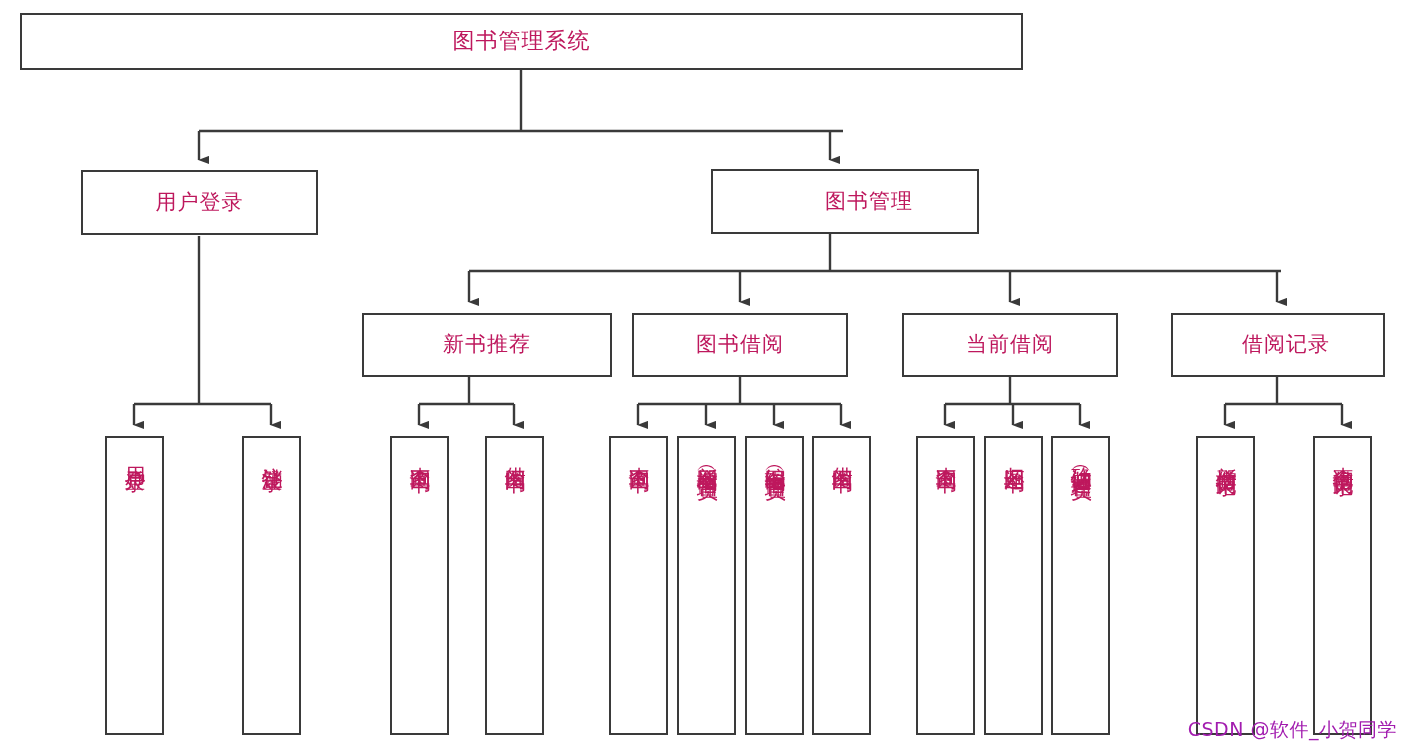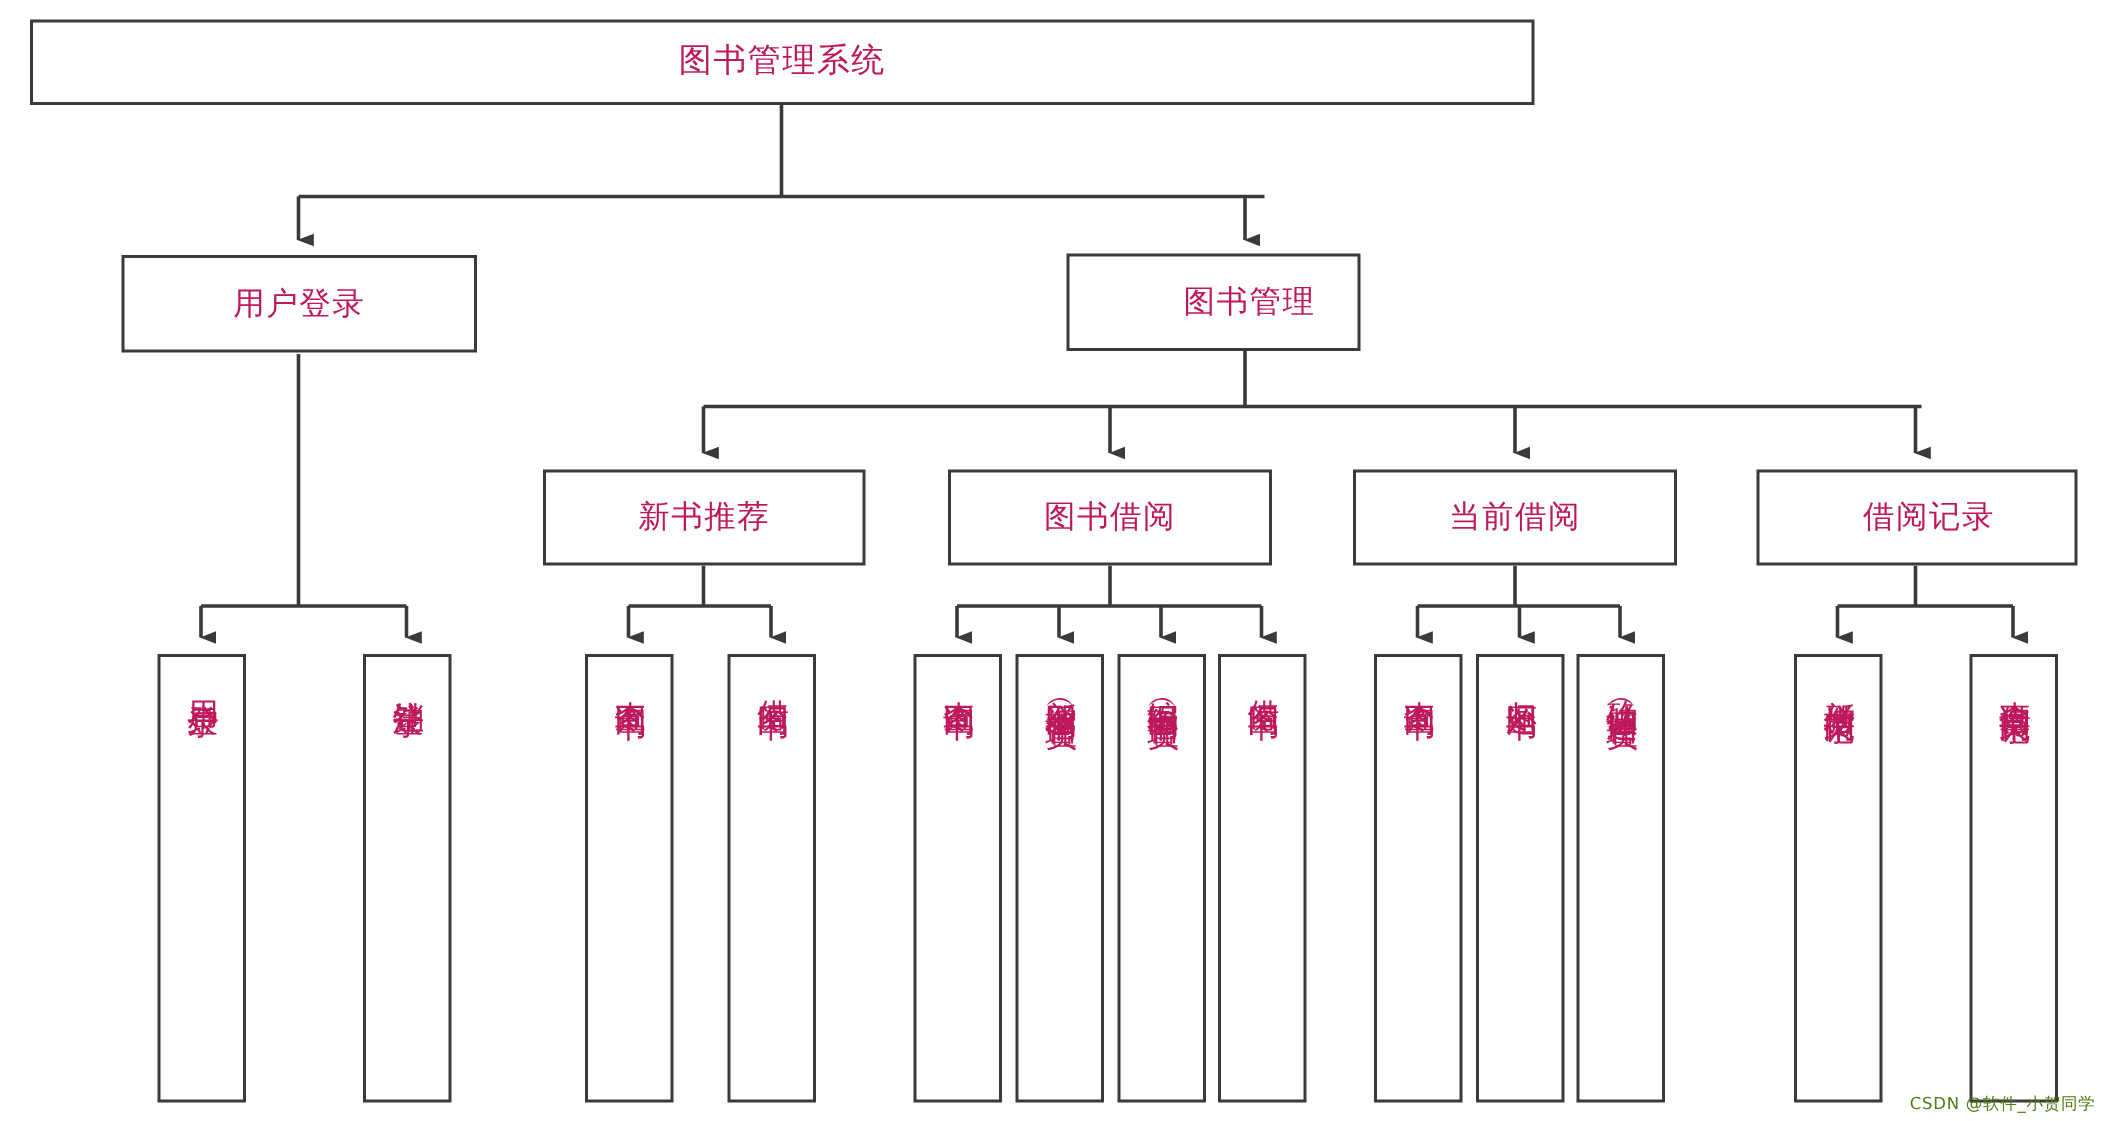--- a/index.html
+++ b/index.html
@@ -54,22 +54,22 @@
     font-size: 21px;
     line-height: 1.32;
     letter-spacing: 2px;
     white-space: nowrap;
     text-align: left;
   }
   .watermark {
     position: absolute;
     right: 8px;
     bottom: 4px;
-    font-size: 11px;
-    color: #4d7c0f;
+    font-size: 19px;
+    color: #a21caf;
     letter-spacing: 0.5px;
     white-space: nowrap;
   }
 </style>
 </head>
 <body>
 
 <div id="canvas">
 
   <svg id="edges" viewBox="0 0 1405 747" xmlns="http://www.w3.org/2000/svg">
@@ -123,25 +123,25 @@
   </svg>
 
   <div class="node horiz root" style="left:20px; top:13px; width:1003px; height:57px;">
     <span>图书管理系统</span>
   </div>
 
   <div class="node horiz" style="left:81px; top:170px; width:237px; height:65px;">
     <span>用户登录</span>
   </div>
 
-  <div class="node horiz" style="left:711px; top:169px; width:196px; height:65px;padding-left:48px;">
+  <div class="node horiz" style="left:711px; top:169px; width:268px; height:65px;padding-left:48px;">
     <span>图书管理</span>
   </div>
 
-  <div class="node horiz" style="left:362px; top:313px; width:215px; height:64px;text-align:center;">
+  <div class="node horiz" style="left:362px; top:313px; width:250px; height:64px;text-align:center;">
     <span>新书推荐</span>
   </div>
 
   <div class="node horiz" style="left:902px; top:313px; width:216px; height:64px;">
     <span>当前借阅</span>
   </div>
 
   <div class="node horiz" style="left:632px; top:313px; width:216px; height:64px;">
     <span>图书借阅</span>
   </div>

